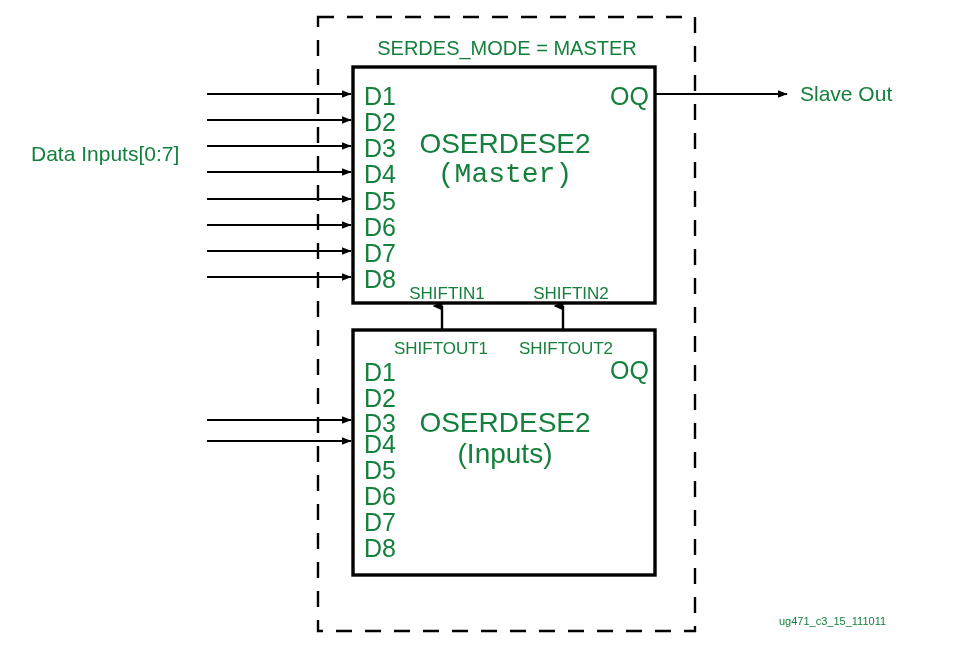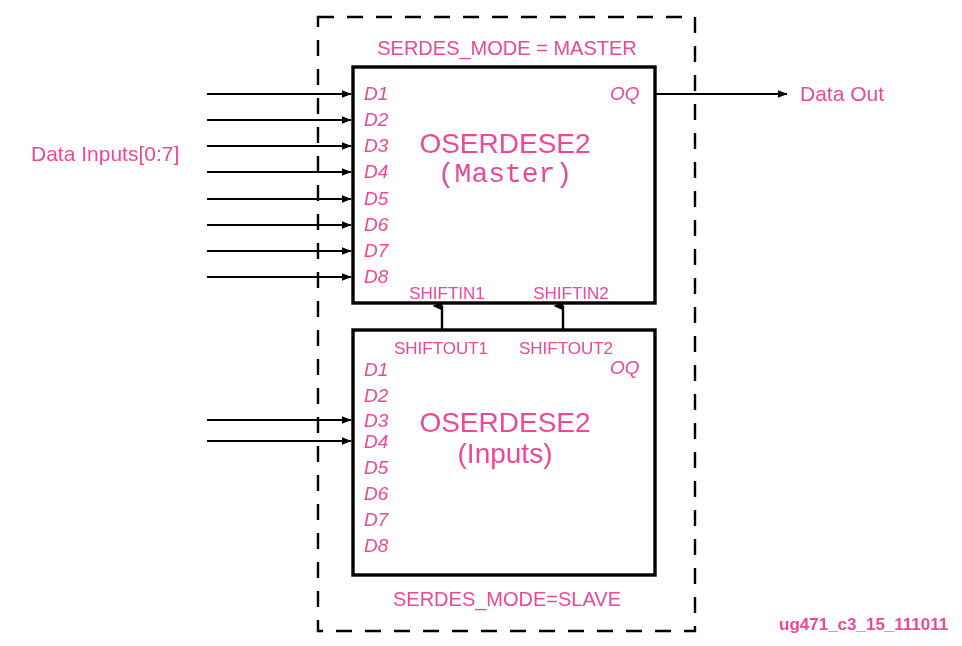--- a/index.html
+++ b/index.html
@@ -19,29 +19,29 @@
   svg.diagram {
     position: absolute;
     left: 0;
     top: 0;
     width: 962px;
     height: 646px;
   }
   .lbl {
     position: absolute;
     white-space: nowrap;
-    color: #ec4899;
+    color: #15803d;
     line-height: 1;
   }
-  .lbl-pin      { font-size: 19px; font-style: italic; }
+  .lbl-pin      { font-size: 25px; }
   .lbl-title    { font-size: 28px; }
   .lbl-mode     { font-size: 20px; }
   .lbl-shift    { font-size: 17px; }
   .lbl-io       { font-size: 21px; }
-  .lbl-figid    { font-size: 17px; font-weight: bold; }
+  .lbl-figid    { font-size: 11px; }
   .c { transform: translateX(-50%); }
 </style>
 </head>
 <body>
 
 <div id="canvas">
 
   <svg class="diagram" viewBox="0 0 962 646">
     <defs>
       <marker id="arrowR" markerWidth="10" markerHeight="8" refX="9.5" refY="4" orient="auto" markerUnits="userSpaceOnUse">
@@ -77,21 +77,20 @@
     <line x1="655" y1="94" x2="787" y2="94" stroke="#000000" stroke-width="2.1" marker-end="url(#arrowR)"></line>
 
     <g stroke="#000000" stroke-width="2.4" fill="none">
       <line x1="442" y1="330" x2="442" y2="306" marker-end="url(#arrowU)"></line>
       <line x1="563" y1="330" x2="563" y2="306" marker-end="url(#arrowU)"></line>
     </g>
   </svg>
 
   <div class="lbl lbl-mode c" style="left:507px; top:38px;">SERDES_MODE = MASTER</div>
 
-  <div class="lbl lbl-mode c" style="left:507px; top:589px;">SERDES_MODE=SLAVE</div>
 
   <div class="lbl lbl-pin" style="left:364px; top:84px;">D1</div>
   <div class="lbl lbl-pin" style="left:364px; top:110px;">D2</div>
   <div class="lbl lbl-pin" style="left:364px; top:136px;">D3</div>
   <div class="lbl lbl-pin" style="left:364px; top:162px;">D4</div>
   <div class="lbl lbl-pin" style="left:364px; top:189px;">D5</div>
   <div class="lbl lbl-pin" style="left:364px; top:215px;">D6</div>
   <div class="lbl lbl-pin" style="left:364px; top:241px;">D7</div>
   <div class="lbl lbl-pin" style="left:364px; top:267px;">D8</div>
 
@@ -116,17 +115,17 @@
   <div class="lbl lbl-pin" style="left:364px; top:484px;">D6</div>
   <div class="lbl lbl-pin" style="left:364px; top:510px;">D7</div>
   <div class="lbl lbl-pin" style="left:364px; top:536px;">D8</div>
 
   <div class="lbl lbl-title c" style="left:505px; top:409px;">OSERDESE2</div>
   <div class="lbl lbl-title c" style="left:505px; top:440px;">(Inputs)</div>
 
   <div class="lbl lbl-io" style="left:31px; top:143px;text-align:center;">Data Inputs[0:7]</div>
 
 
-  <div class="lbl lbl-io" style="left:800px; top:83px;">Data Out</div>
+  <div class="lbl lbl-io" style="left:800px; top:83px;">Slave Out</div>
 
   <div class="lbl lbl-figid" style="left:779px; top:616px;">ug471_c3_15_111011</div>
 
 </div>
 
 </body></html>

